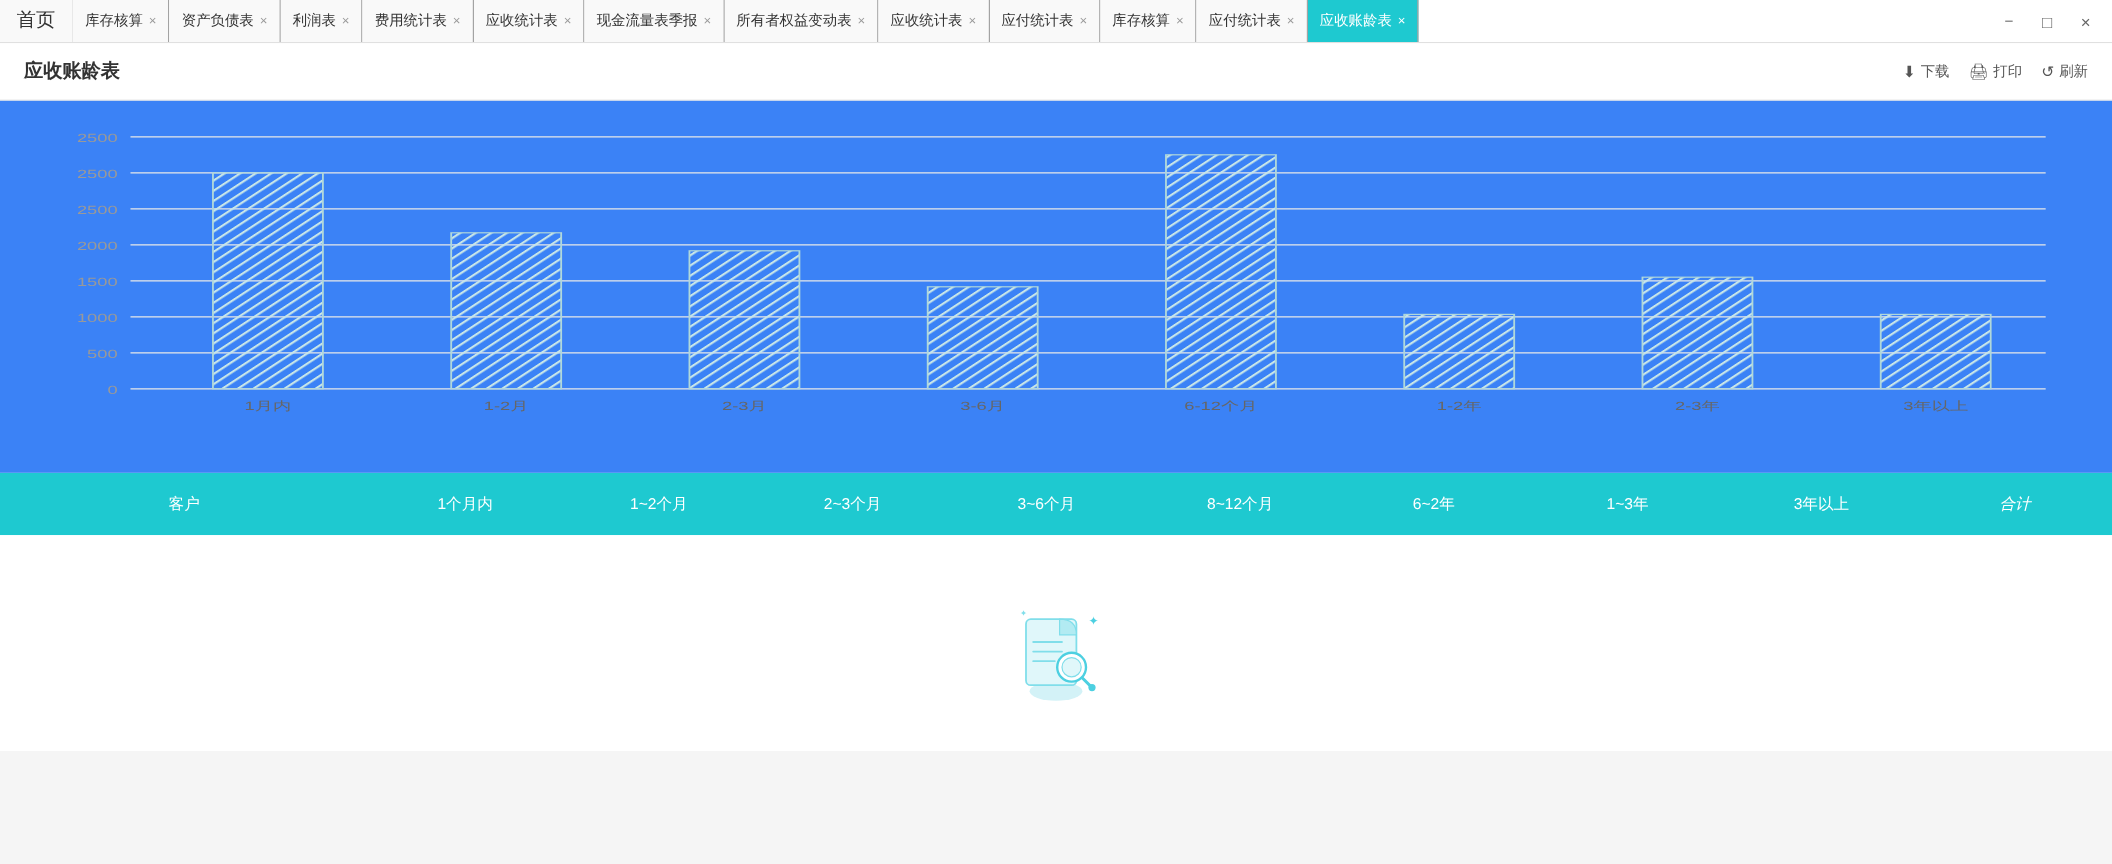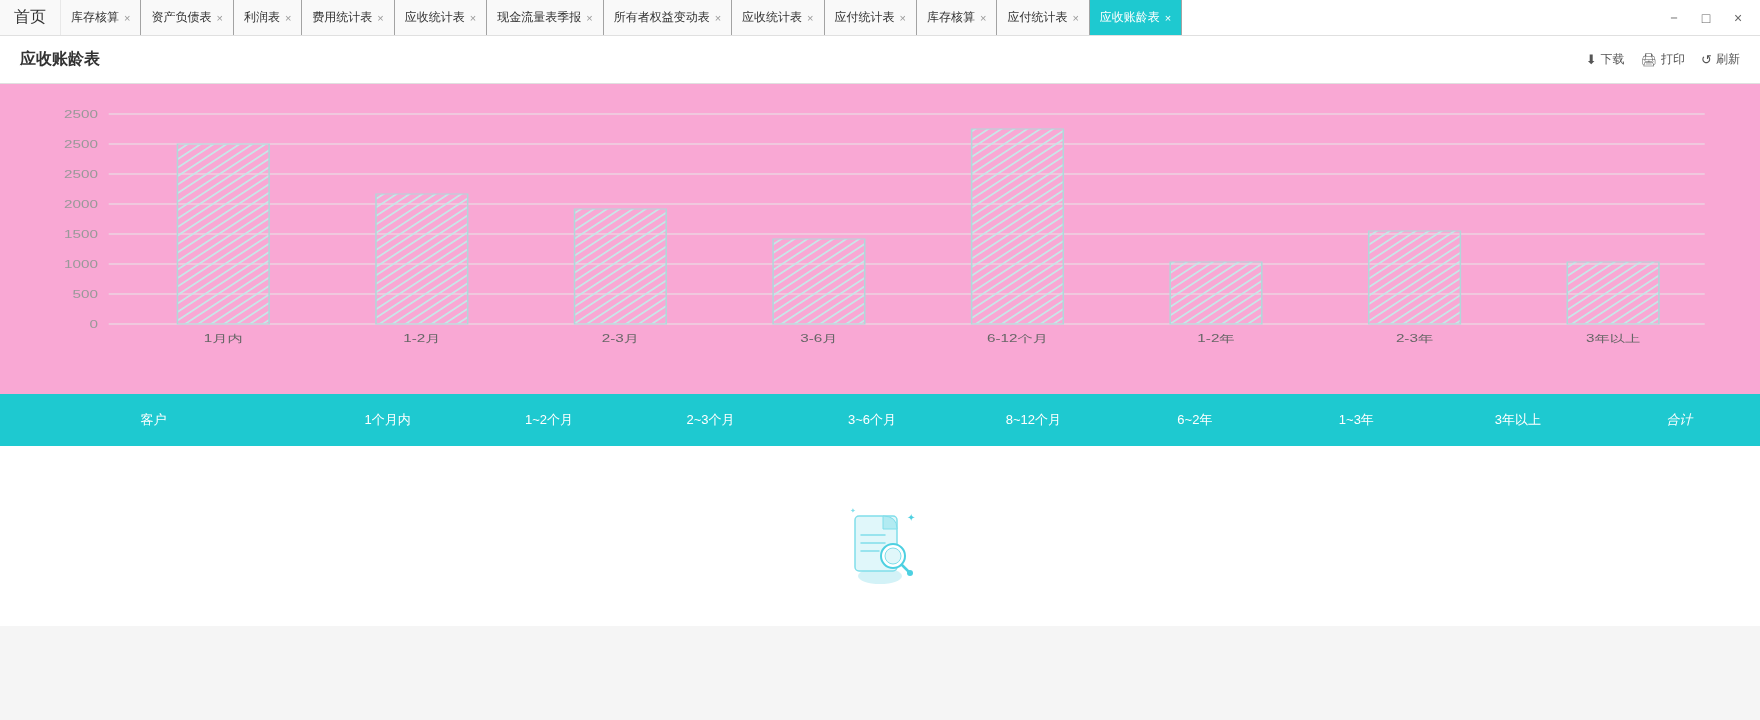--- a/index.html
+++ b/index.html
@@ -100,21 +100,21 @@
 
     
     .main-content {
       background: #fff;
       margin: 0;
     }
 
     
     .chart-area {
       padding: 20px 40px 20px 40px;
-      background: #f9a8d4;
+      background: #3b82f6;
       height: 310px;
       position: relative;
     }
 
     
     .table-header {
       display: flex;
       background: #1ec9d0;
       color: #fff;
       font-size: 13px;

